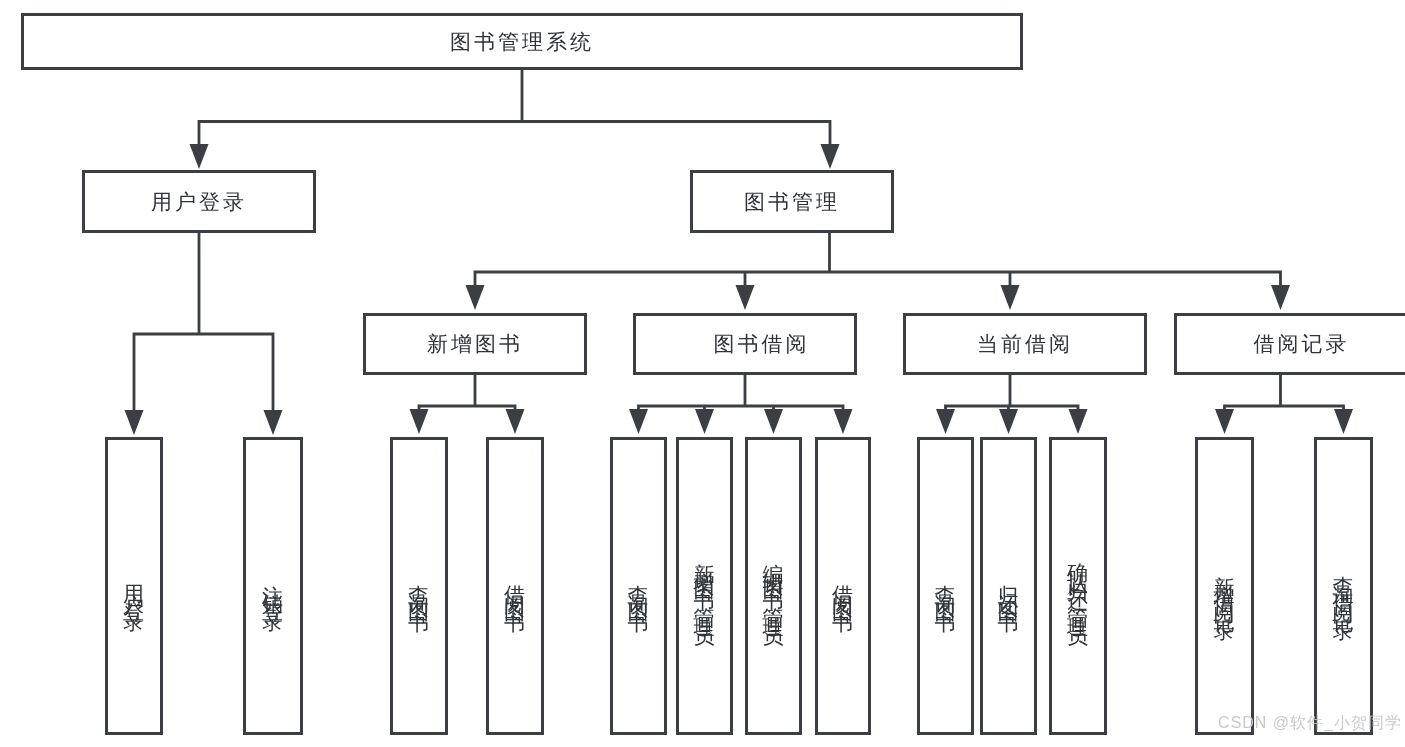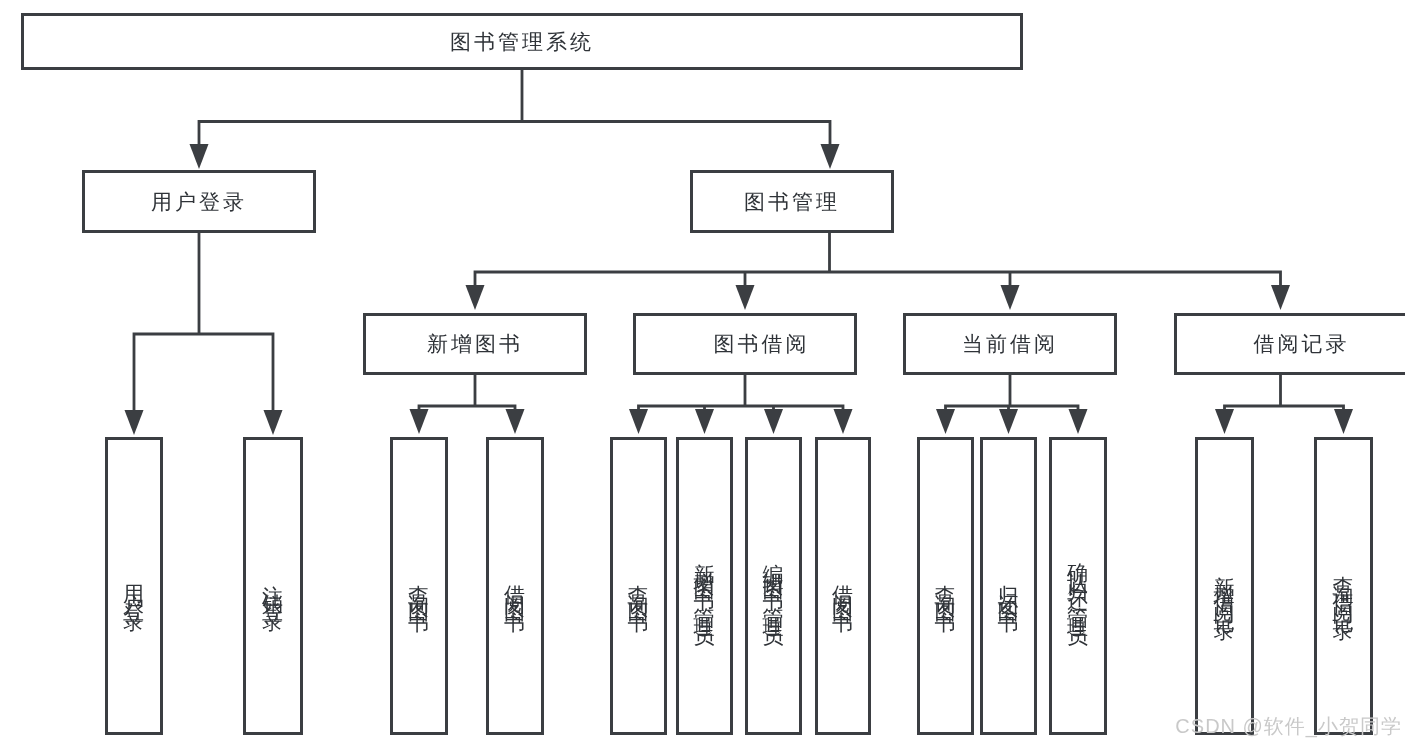--- a/index.html
+++ b/index.html
@@ -11,21 +11,21 @@
   .box{
     position:absolute;box-sizing:border-box;border:3px solid #3b3e42;background:#ffffff;
     display:flex;align-items:center;justify-content:center;color:#2f3338;
   }
   .h .lbl{font-size:21px;letter-spacing:3px;white-space:nowrap;}
   .v .lbl{
     writing-mode:vertical-rl;text-orientation:mixed;
     font-size:21px;letter-spacing:9px;line-height:1;
   }
   .watermark{
-    position:absolute;top:713px;right:3px;font-size:20px;letter-spacing:1px;
+    position:absolute;top:713px;right:3px;font-size:16px;letter-spacing:1px;
     color:#c9c9c9;white-space:nowrap;
   }
 </style>
 </head>
 <body>
 
 <div class="canvas">
 
   <svg class="wires" viewBox="0 0 1405 747" fill="none" stroke="#3b3e42" stroke-width="2.8">
     <g>
@@ -80,21 +80,21 @@
   <div class="box h" style="left:690px;top:170px;width:204px;height:63px;">
     <span class="lbl">图书管理</span>
   </div>
 
   <div class="box h" style="left:363px;top:313px;width:224px;height:62px;">
     <span class="lbl">新增图书</span>
   </div>
   <div class="box h" style="left:633px;top:313px;width:224px;height:62px;padding-left:33px;">
     <span class="lbl">图书借阅</span>
   </div>
-  <div class="box h" style="left:903px;top:313px;width:214px;height:62px;">
+  <div class="box h" style="left:903px;top:313px;width:244px;height:62px;">
     <span class="lbl">当前借阅</span>
   </div>
   <div class="box h" style="left:1174px;top:313px;width:255px;height:62px;">
     <span class="lbl">借阅记录</span>
   </div>
 
   <div class="box v" style="left:105px;top:437px;width:58px;height:298px;">
     <span class="lbl">用户登录</span>
   </div>
   <div class="box v" style="left:243px;top:437px;width:60px;height:298px;">

